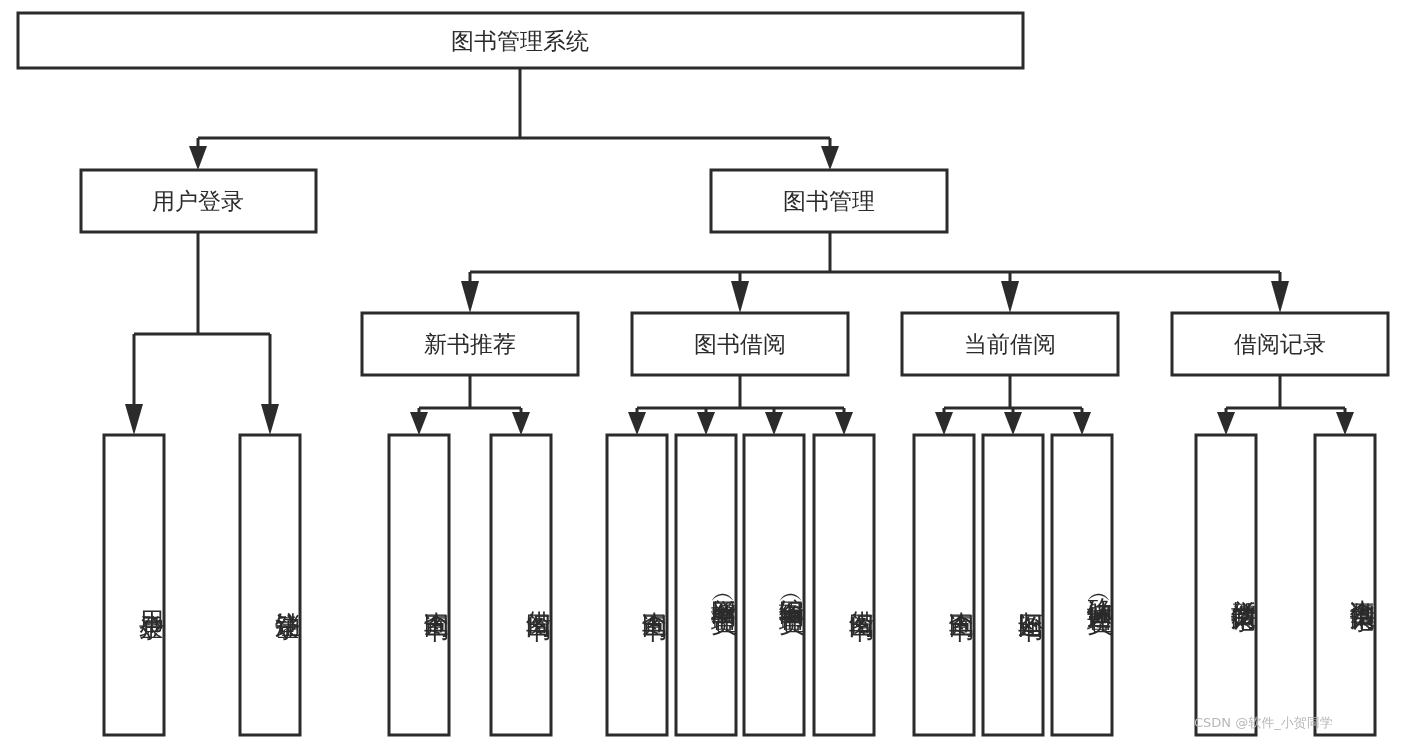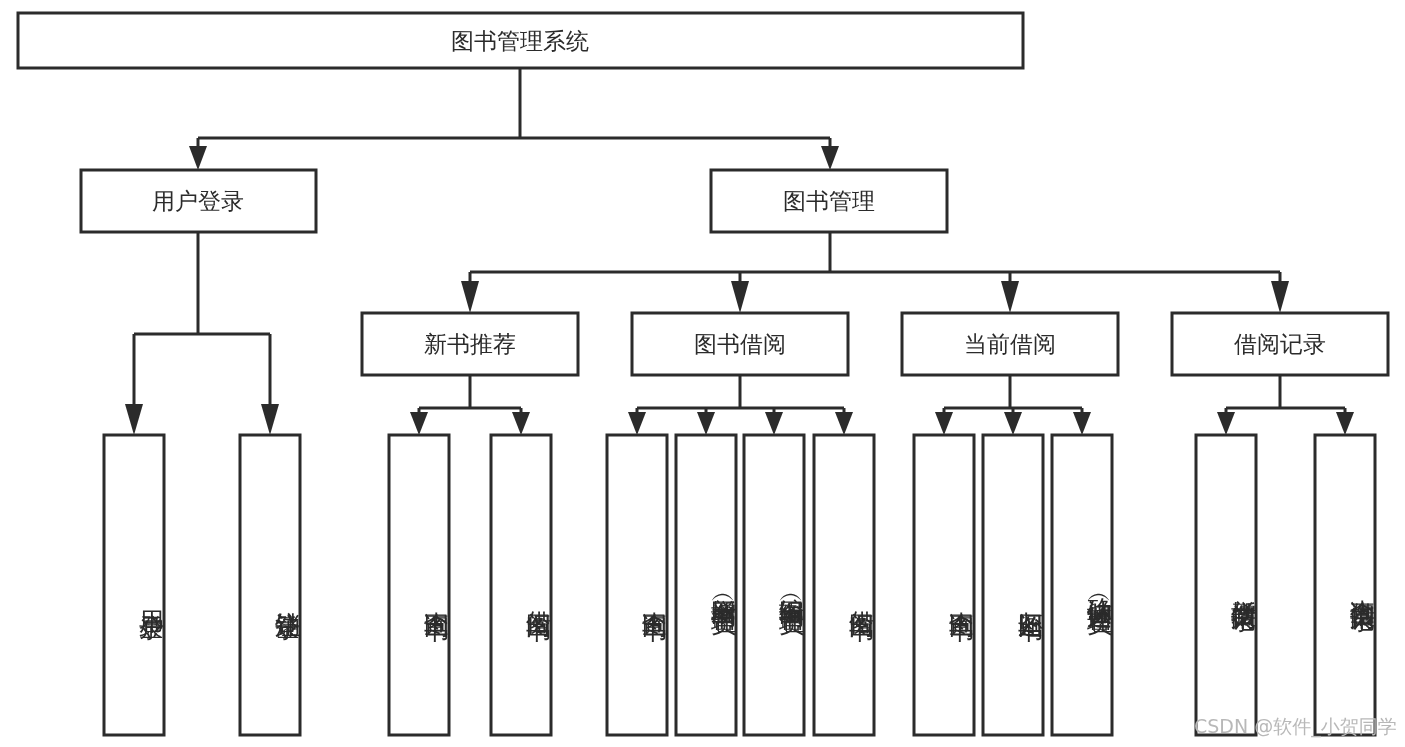--- a/index.html
+++ b/index.html
@@ -58,21 +58,21 @@
     line-height: 1.06;
     color: #2b2b2b;
     letter-spacing: 2px;
     text-align: center;
     white-space: nowrap;
     pointer-events: none;
   }
   .watermark {
     position: absolute;
     font-family: "DejaVu Sans", "Liberation Sans", sans-serif;
-    font-size: 19px;
+    font-size: 13px;
     color: #b8b8b8;
     white-space: nowrap;
   }
 </style>
 </head>
 <body>
 
 <div id="diagram-root">
 
   <svg id="diagram-svg" viewBox="0 0 1405 747">

